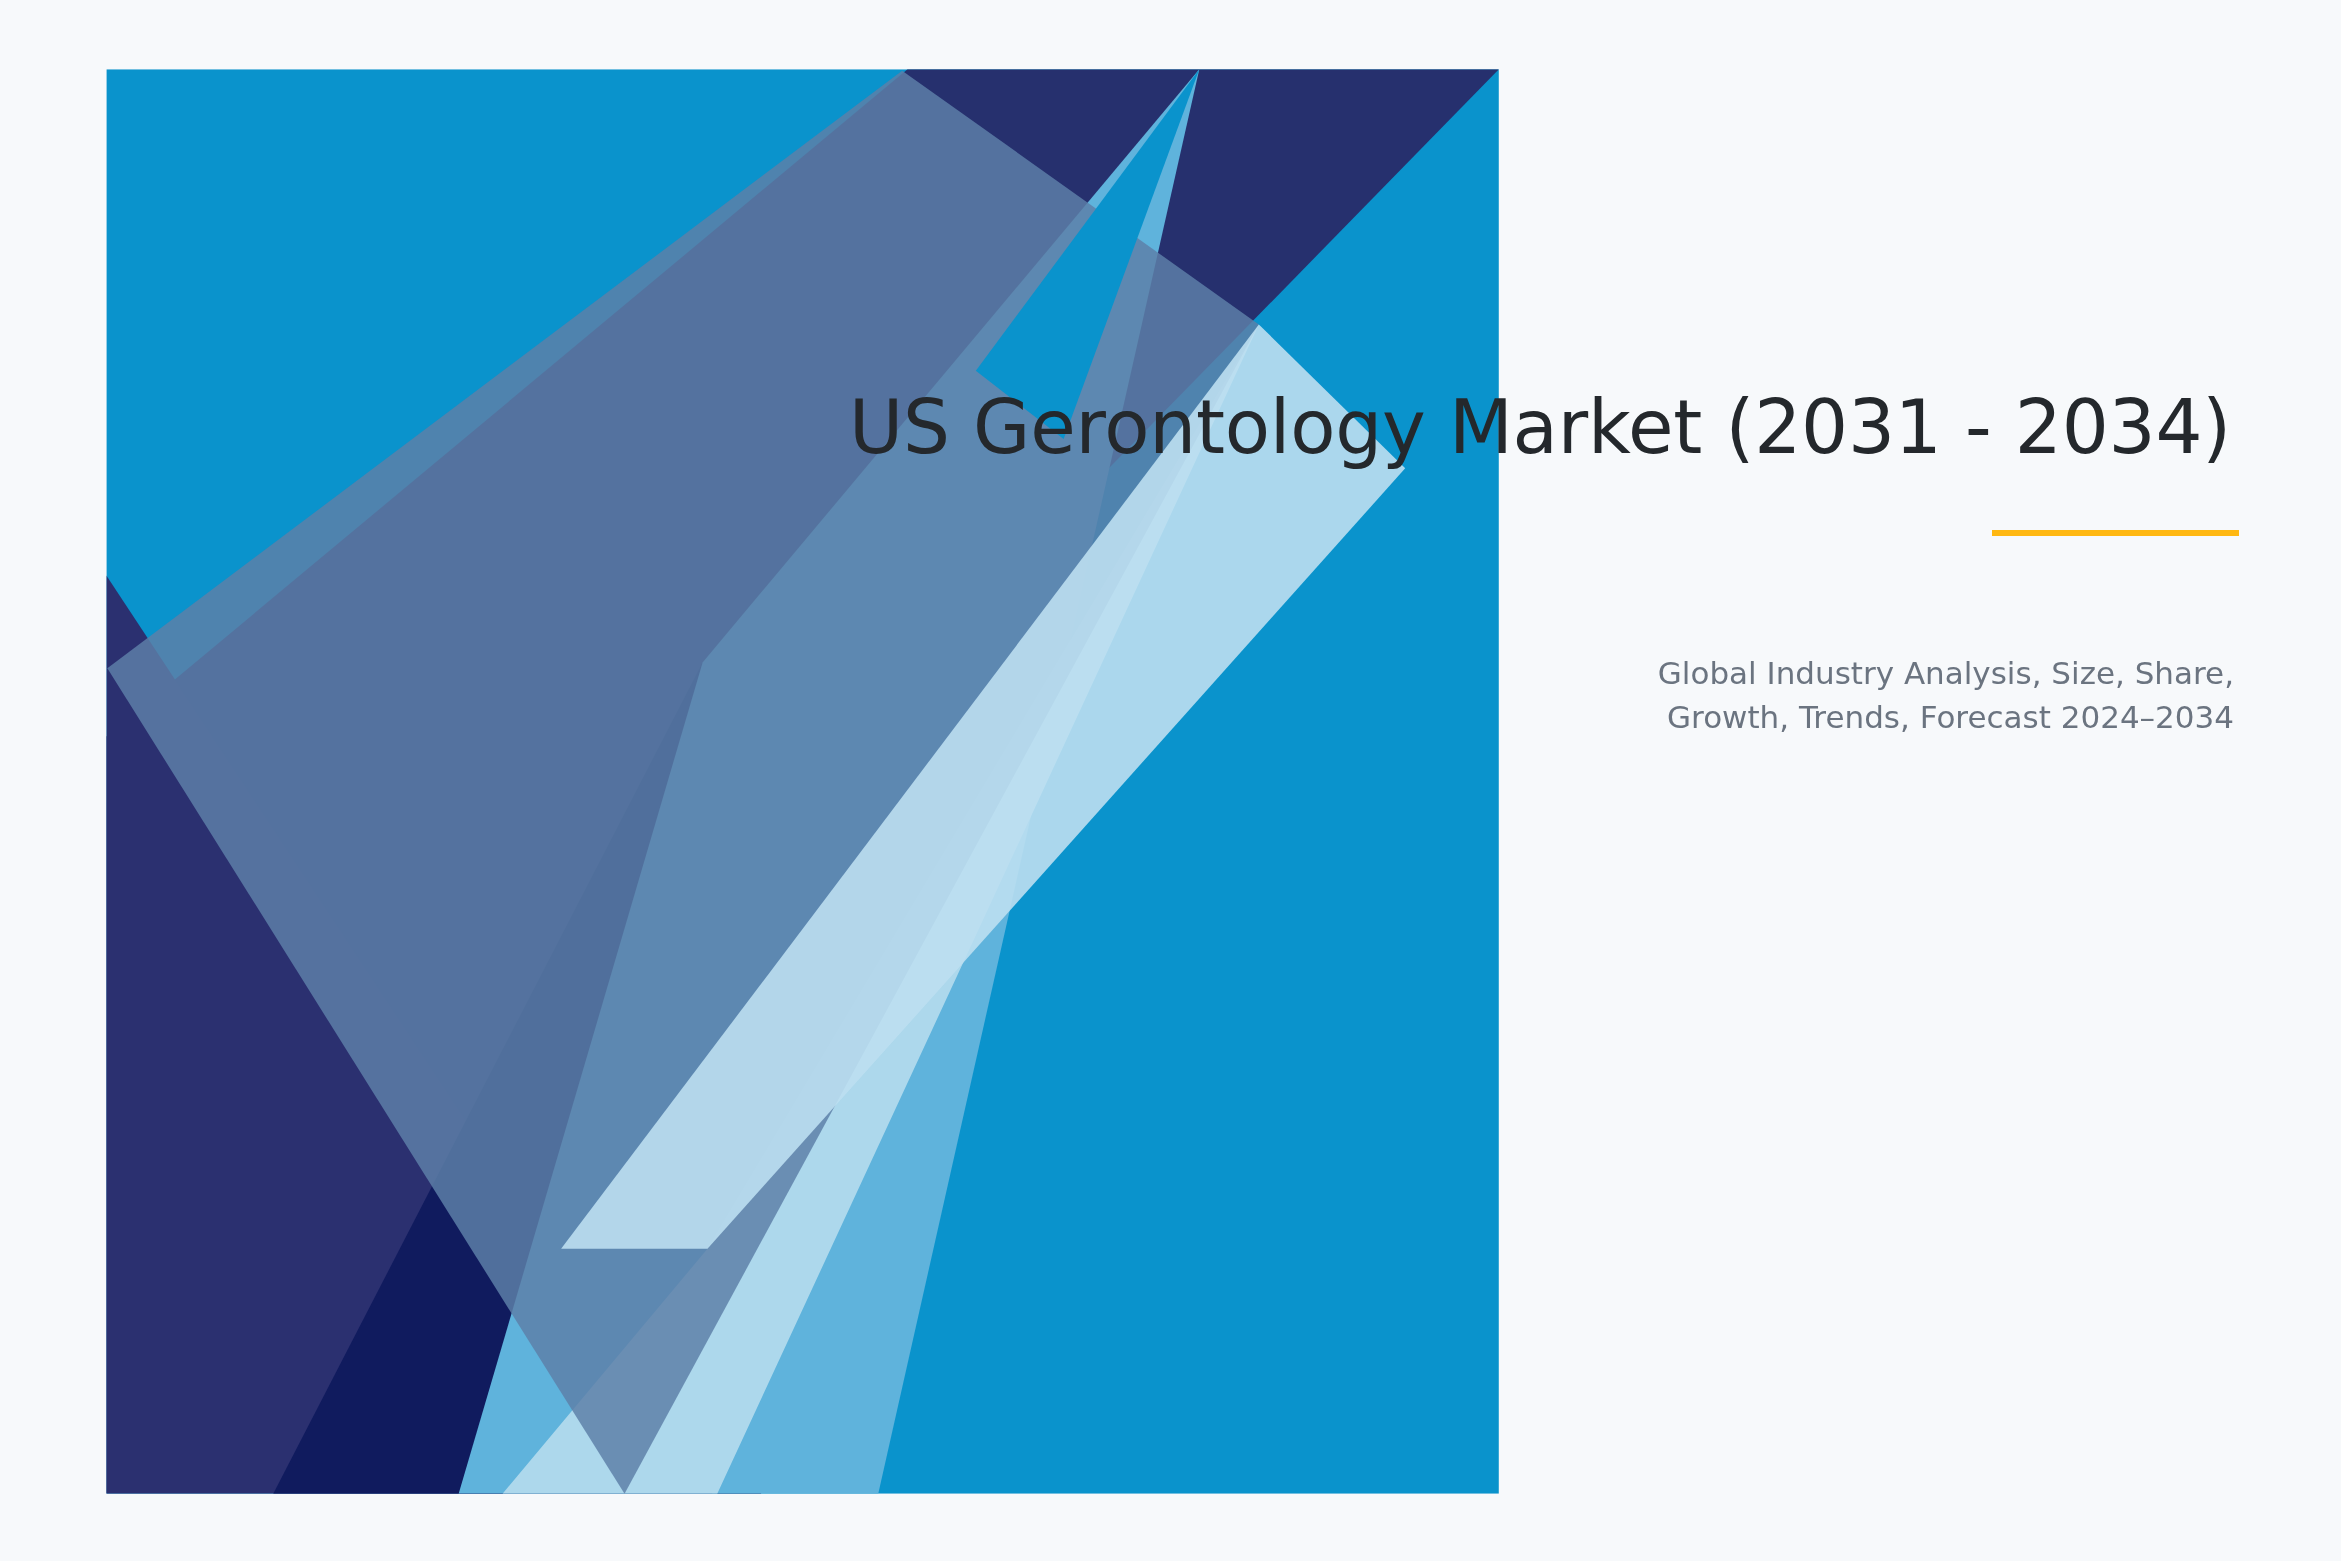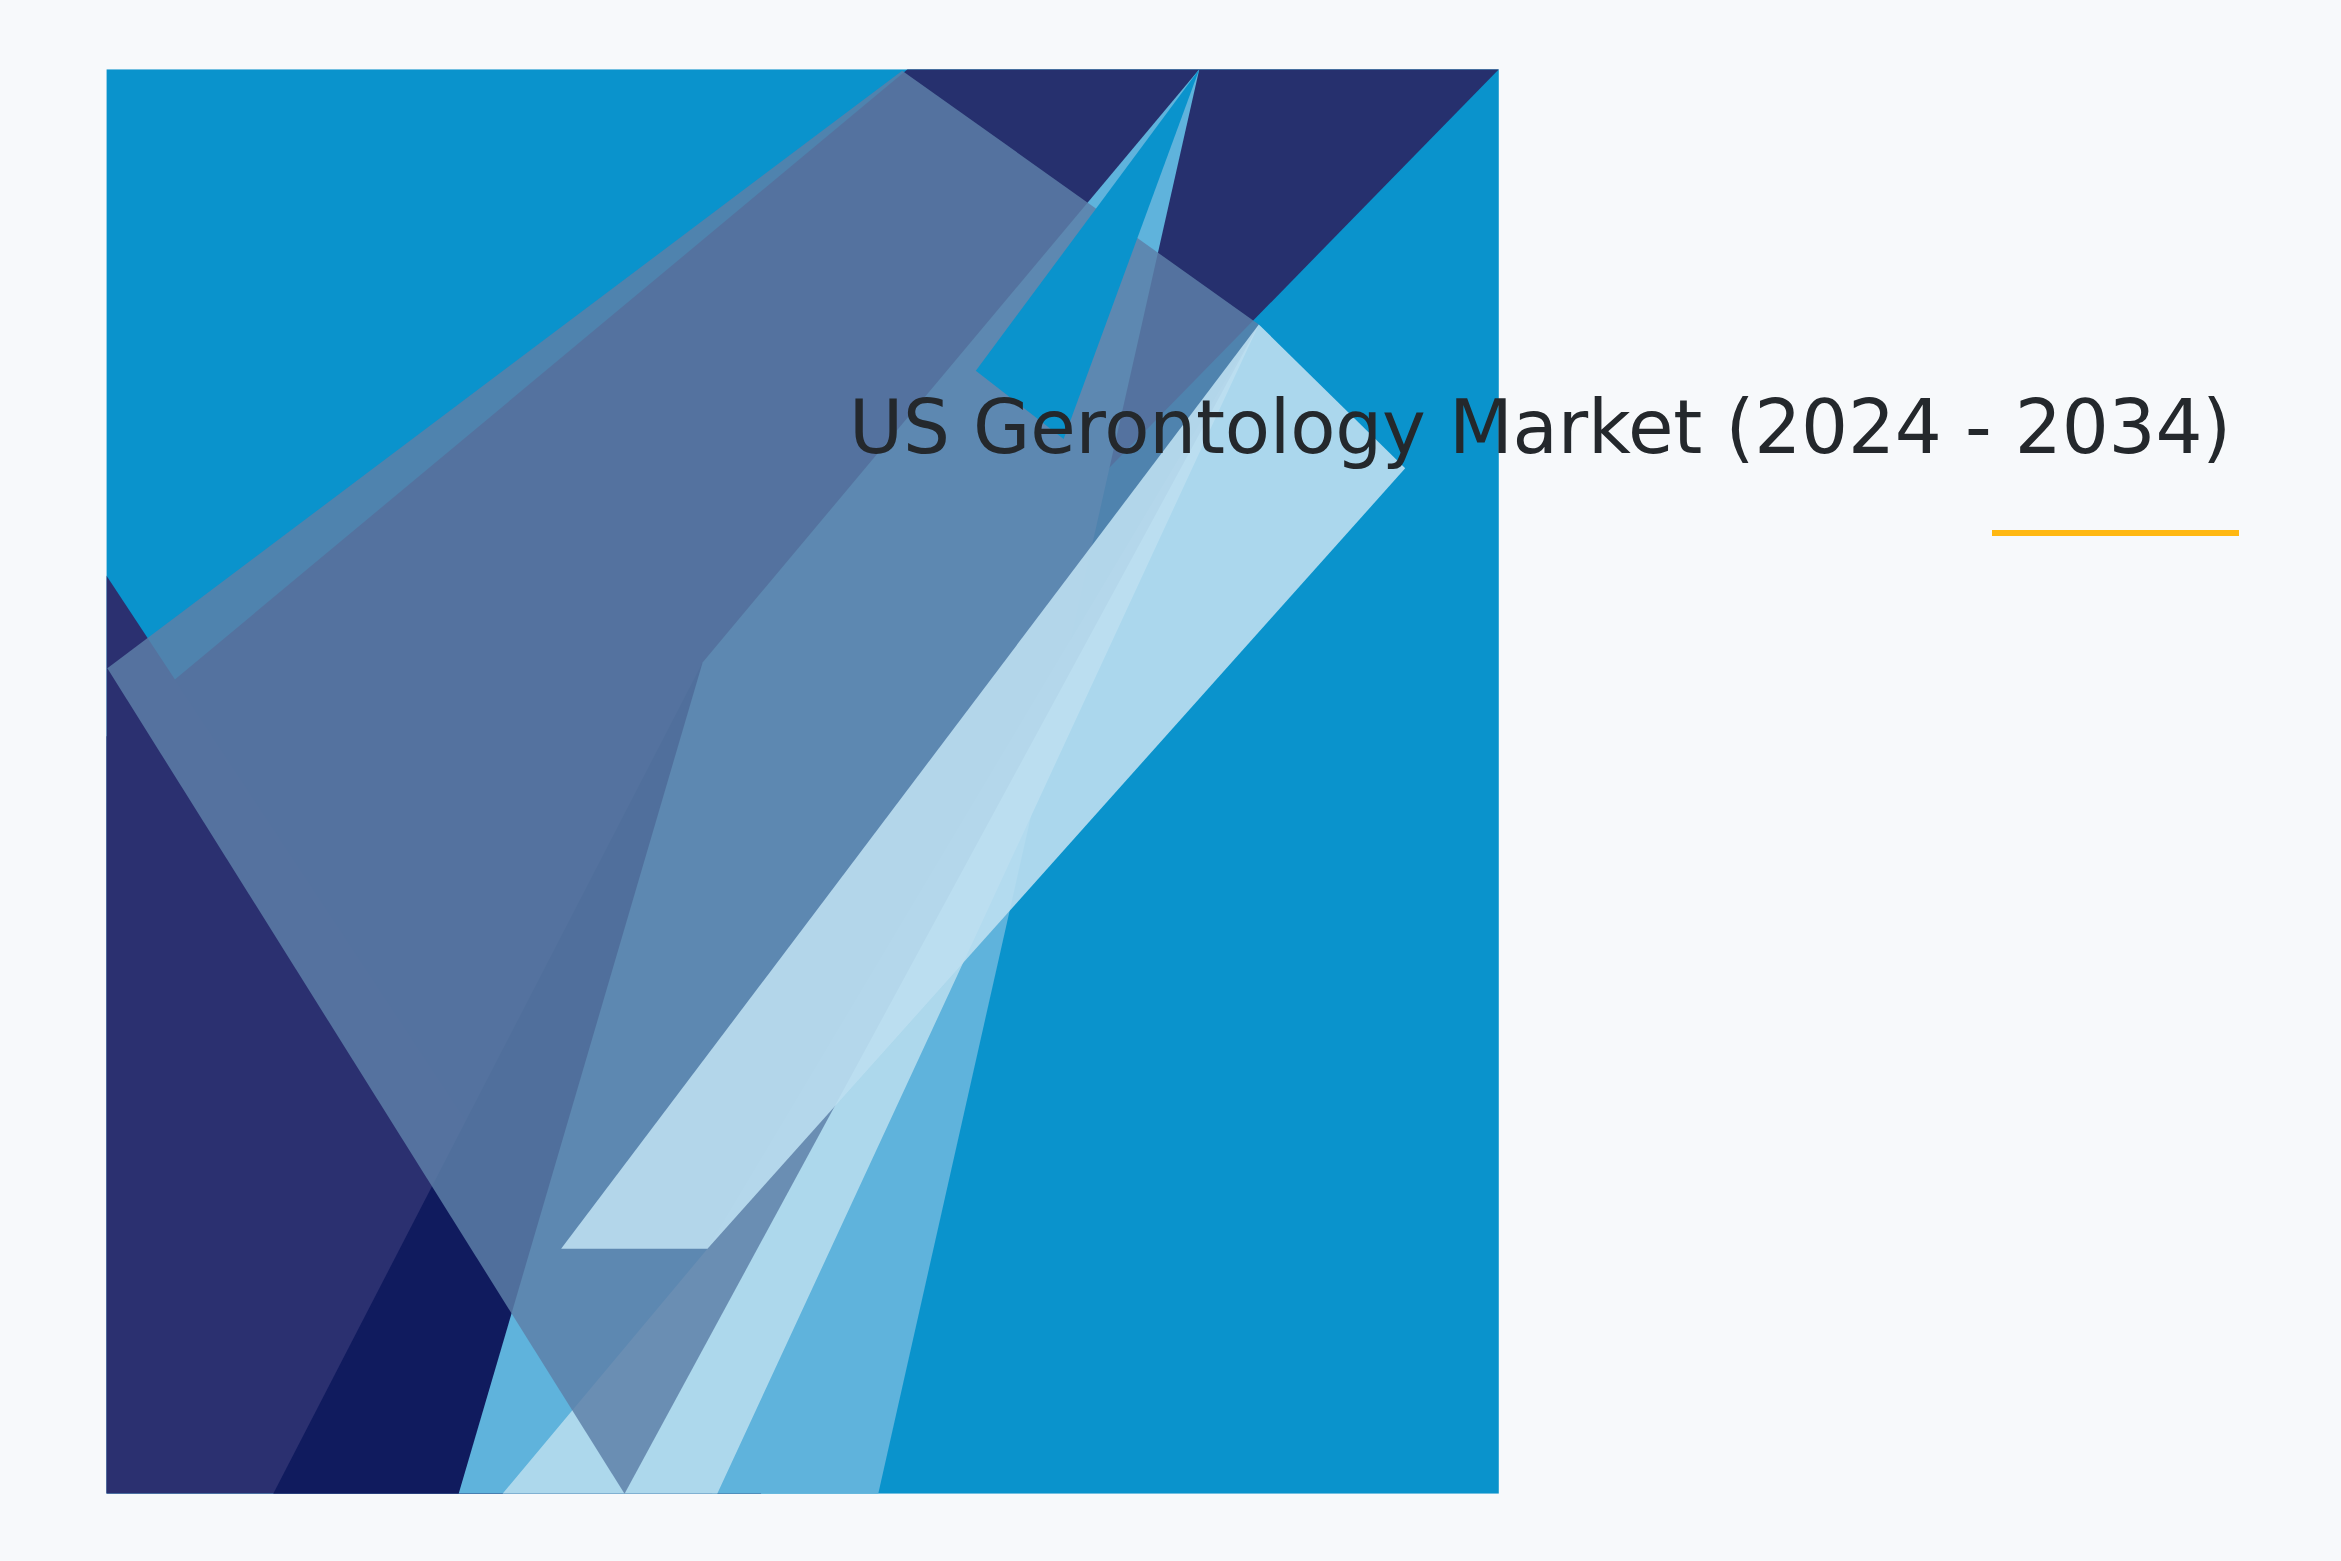--- a/index.html
+++ b/index.html
@@ -101,21 +101,22 @@
 
       <polygon points="2580,665 2880,960 1450,2560 1150,2560" fill="#bcdff1" fill-opacity="0.9"></polygon>
 
       <polygon points="2458,142 2180,900 2000,760" fill="#0a93cc"></polygon>
 
     </g>
   </svg>
 
   <div class="text-layer">
 
-    <h1 class="title">US Gerontology Market (2024 - 2034)</h1>
+    <h1 class="title">US Gerontology Market (2031 - 2034)</h1>
 
     <div class="accent-rule"></div>
 
+    <p class="subtitle">Global Industry Analysis, Size, Share, Growth, Trends, Forecast 2024–2034</p>
 
   </div>
 
 </div>
 
 
 </body></html>

